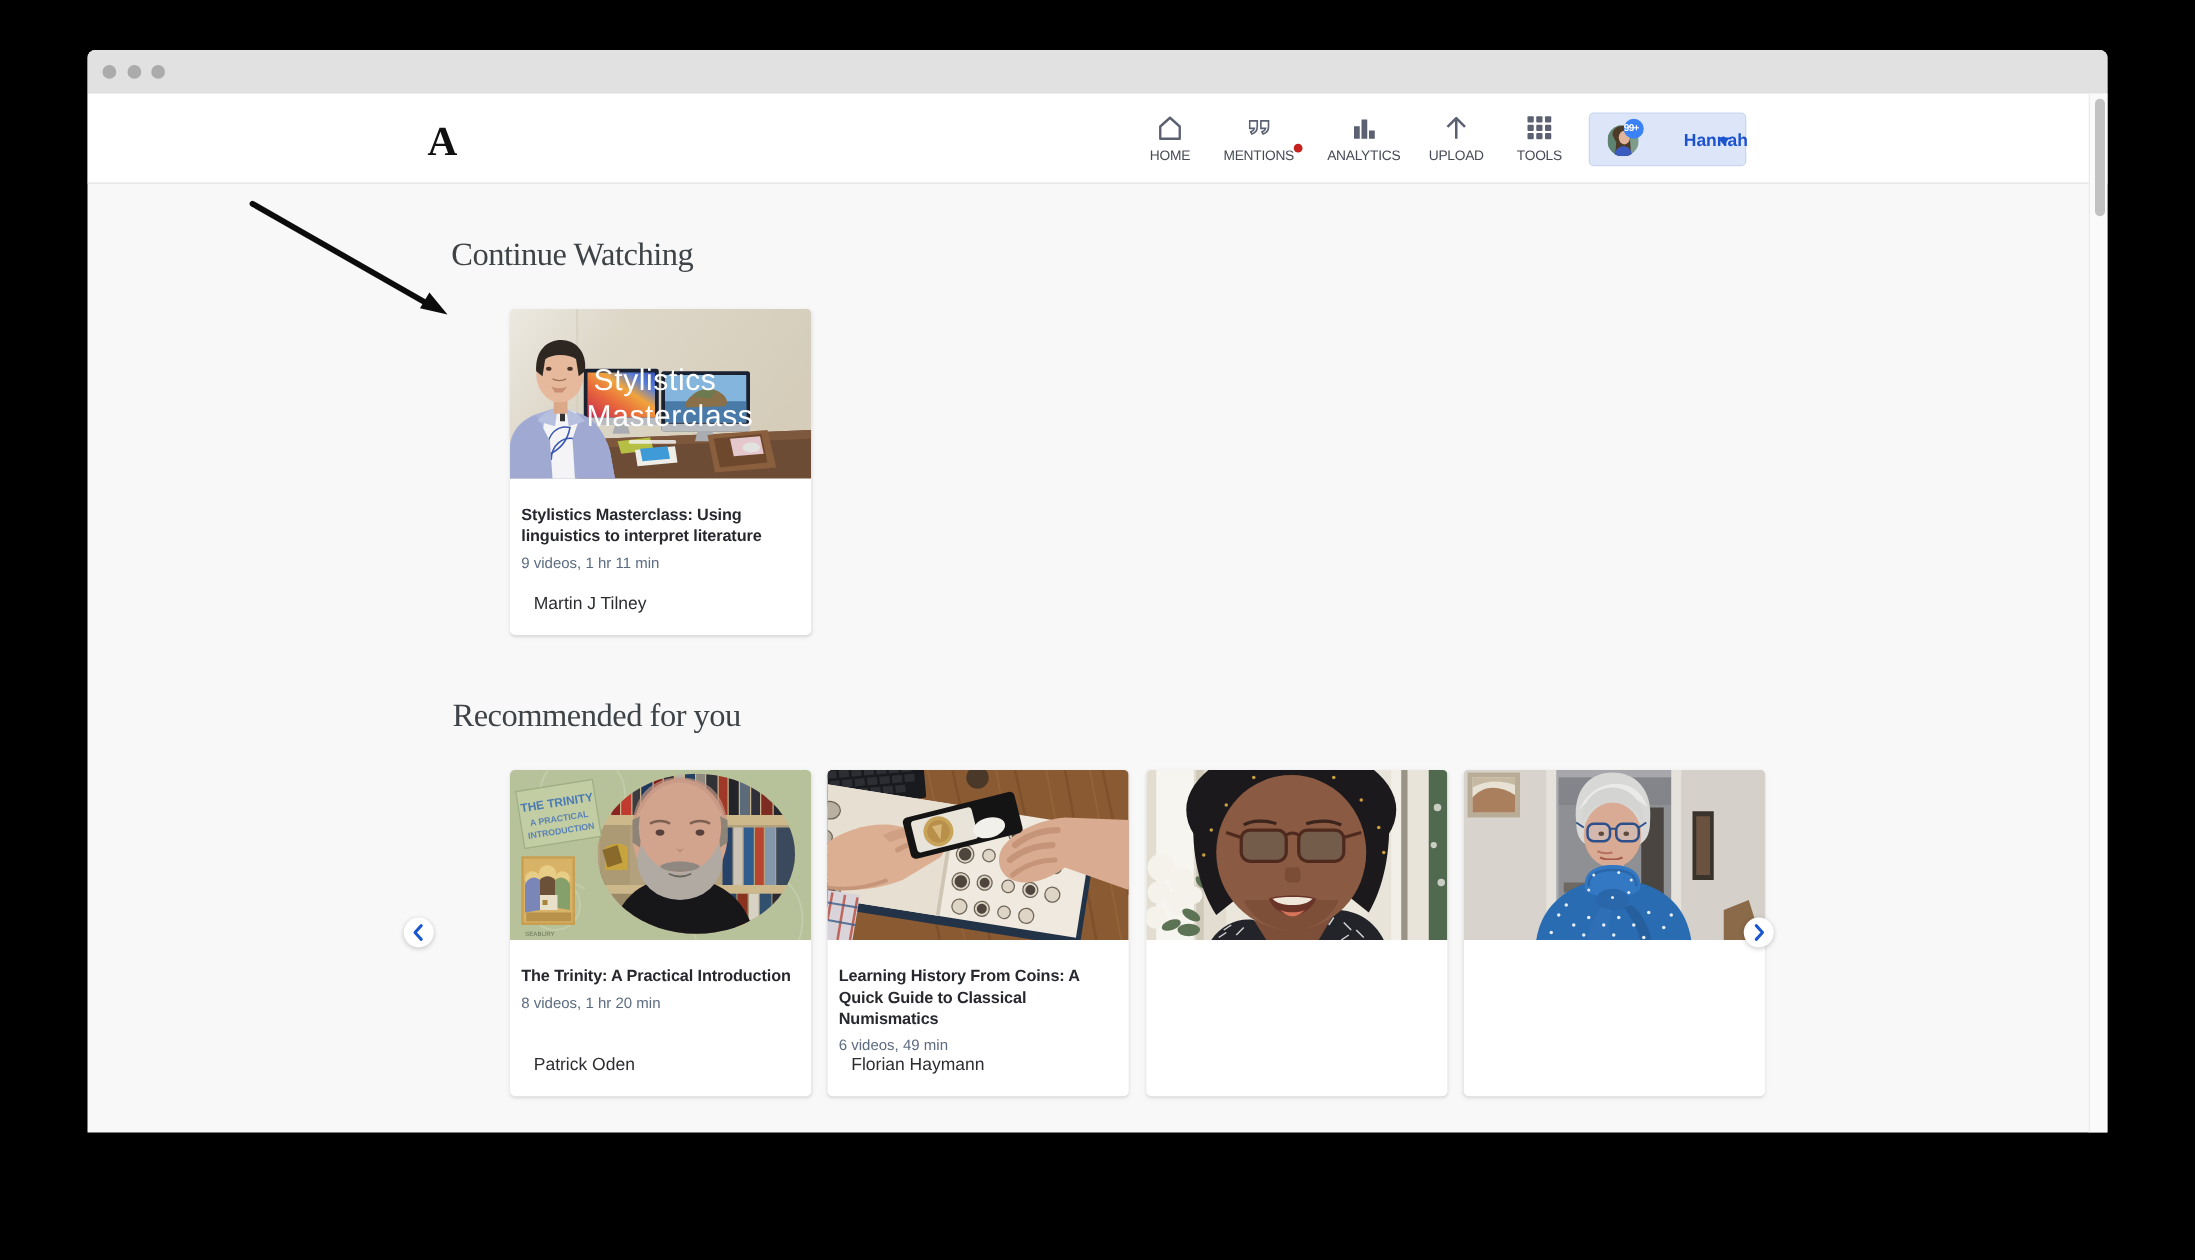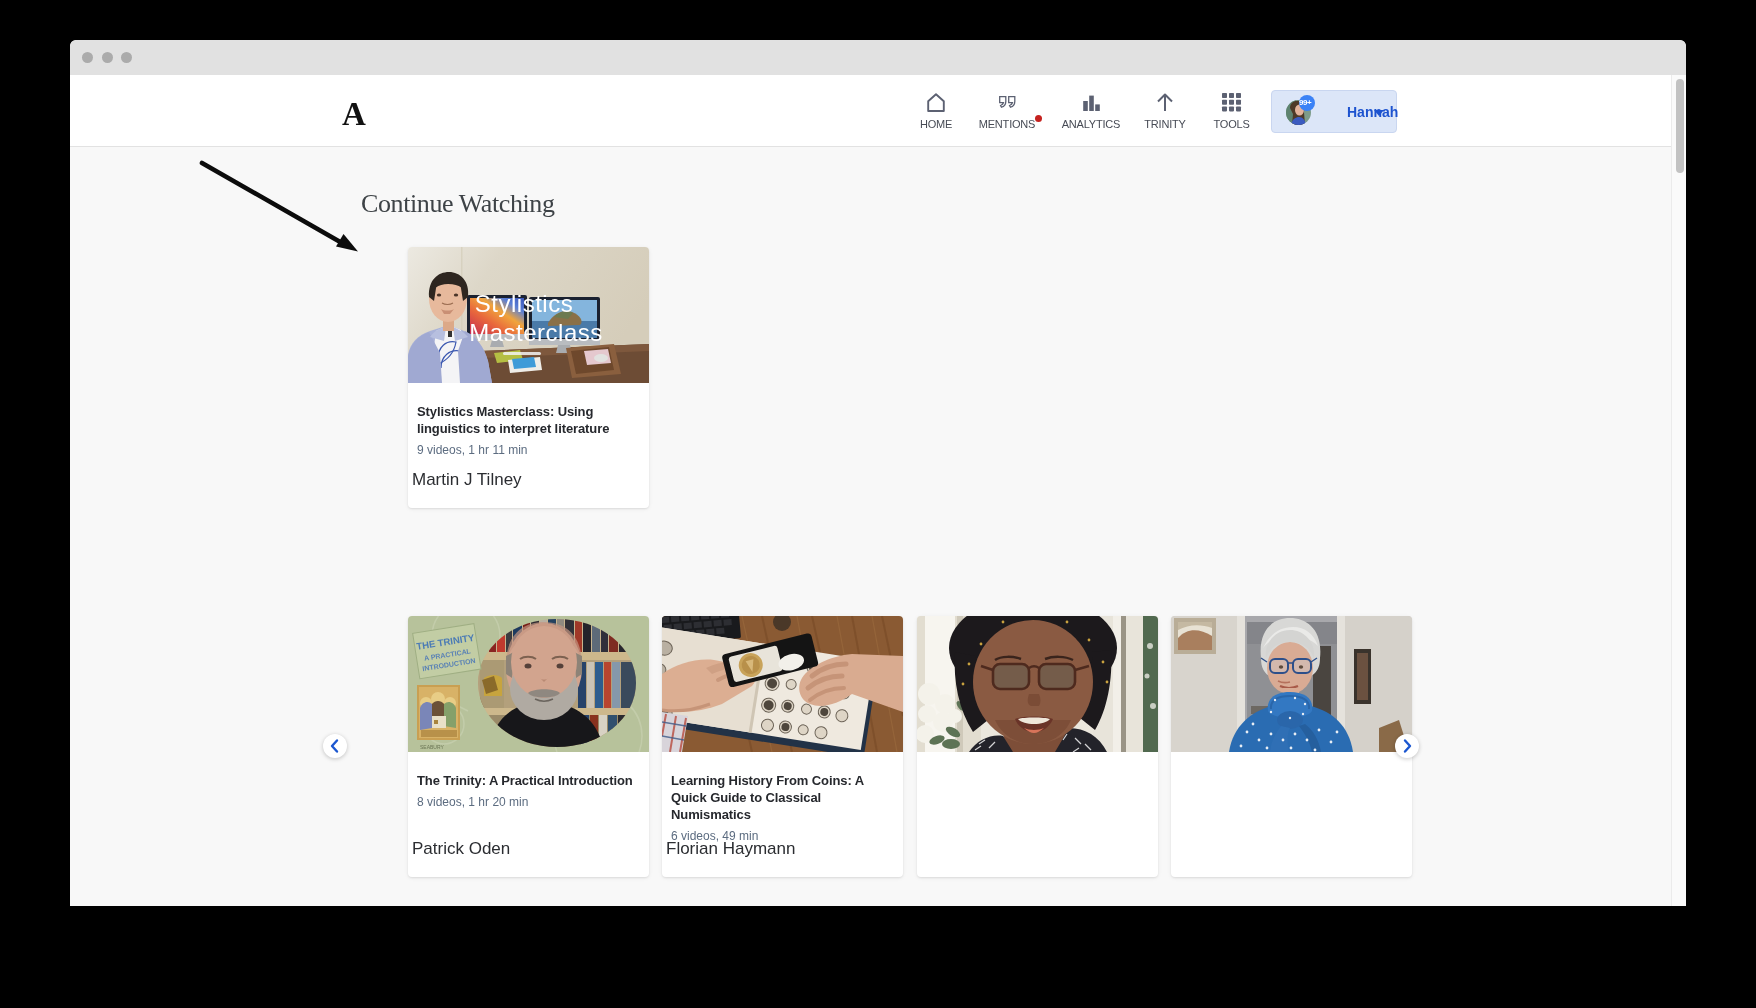--- a/index.html
+++ b/index.html
@@ -34,21 +34,21 @@
     background:#3b82f6; color:#fff; font-size:8px; font-weight:bold; text-align:left; line-height:16px;
     letter-spacing:-0.5px; }
   .h1 { position:absolute; font-size:26px; line-height:30px; letter-spacing:-0.4px; color:#3e4347;font-family:Liberation Serif, serif; }
   .card { position:absolute; width:241px; height:261px; background:#fff; border-radius:4px;
     box-shadow:0 1px 2px rgba(0,0,0,0.09), 0 1px 5px rgba(0,0,0,0.05);margin-left:40px; }
   .thumb { width:241px; height:136px; border-radius:4px 4px 0 0; overflow:hidden; }
   .thumb svg { display:block; }
   .cinfo { position:absolute; left:0; top:136px; width:241px; height:125px; padding:20px 9px; }
   .ctitle { font-size:13px; line-height:17px; font-weight:bold; color:#26282d; letter-spacing:-0.1px; }
   .cmeta { margin-top:6px; font-size:12px; line-height:15px; color:#5c6c80; }
-  .cauthor { position:absolute; left:4px; bottom:18px; font-size:17px; color:#2b2d31; }
+  .cauthor { position:absolute; left:19px; bottom:18px; font-size:14px; color:#2b2d31; }
   .navbtn { position:absolute; width:24px; height:24px; border-radius:50%; background:#fff;
     box-shadow:0 1px 4px rgba(0,0,0,0.22); }
   .navbtn svg { position:absolute; left:0; top:0; }
   #scrolltrack { position:absolute; right:0; top:35px; width:15px; height:831px; background:#fafafa;
     border-left:1px solid #ebebeb; }
   #scrollthumb { position:absolute; left:4px; top:4px; width:8px; height:94px; border-radius:4px; background:#c2c2c2; }
 </style>
 </head>
 <body>
 <div id="win">
@@ -79,21 +79,21 @@
         <rect x="9.2" y="3.6" width="4.6" height="15.4" fill="#5c6172"></rect>
         <rect x="15.2" y="12.4" width="4.6" height="6.6" fill="#5c6172"></rect>
       </svg>
       <span class="lbl">ANALYTICS</span>
     </div>
     <div class="nav-item" style="left:1068px; width:54px;">
       <svg width="22" height="20" viewBox="0 0 22 20">
         <path d="M11 19 V3" stroke="#5c6172" stroke-width="2" fill="none"></path>
         <path d="M4 9.5 L11 2.5 L18 9.5" stroke="#5c6172" stroke-width="2" fill="none" stroke-linejoin="round"></path>
       </svg>
-      <span class="lbl">TRINITY</span>
+      <span class="lbl">UPLOAD</span>
     </div>
     <div class="nav-item" style="left:1138px; width:47px;">
       <svg width="21" height="20" viewBox="0 0 21 20">
         <g fill="#5c6172">
           <rect x="1" y="1" width="5" height="5" rx="0.8"></rect>
             <rect x="8" y="1" width="5" height="5" rx="0.8"></rect>
             <rect x="15" y="1" width="5" height="5" rx="0.8"></rect>
           <rect x="1" y="7.7" width="5" height="5" rx="0.8"></rect>
             <rect x="8" y="7.7" width="5" height="5" rx="0.8"></rect>
             <rect x="15" y="7.7" width="5" height="5" rx="0.8"></rect>
@@ -191,20 +191,21 @@
         <text x="128" y="94" font-size="24" fill="#fff" text-anchor="middle" font-family="Liberation Sans, sans-serif" letter-spacing="0.5">Masterclass</text>
       </svg>
     </div>
     <div class="cinfo">
       <div class="ctitle">Stylistics Masterclass: Using linguistics to interpret literature</div>
       <div class="cmeta">9 videos, 1 hr 11 min</div>
       <div class="cauthor">Martin J Tilney</div>
     </div>
   </div>
 
+  <div class="h1" style="left:292px; top:518px;">Recommended for you</div>
 
   <div class="card" style="left:298px; top:576px;">
     <div class="thumb" id="th2">
       <svg width="241" height="136" viewBox="0 0 241 136">
         <rect width="241" height="136" fill="#b7c29b"></rect>
         <g stroke="#c6cfae" stroke-width="1.5" fill="none" opacity="0.8">
           <circle cx="58" cy="20" r="34"></circle>
             <circle cx="190" cy="120" r="44"></circle>
             <circle cx="36" cy="108" r="20"></circle>
           <path d="M120 10 L220 40"></path>

